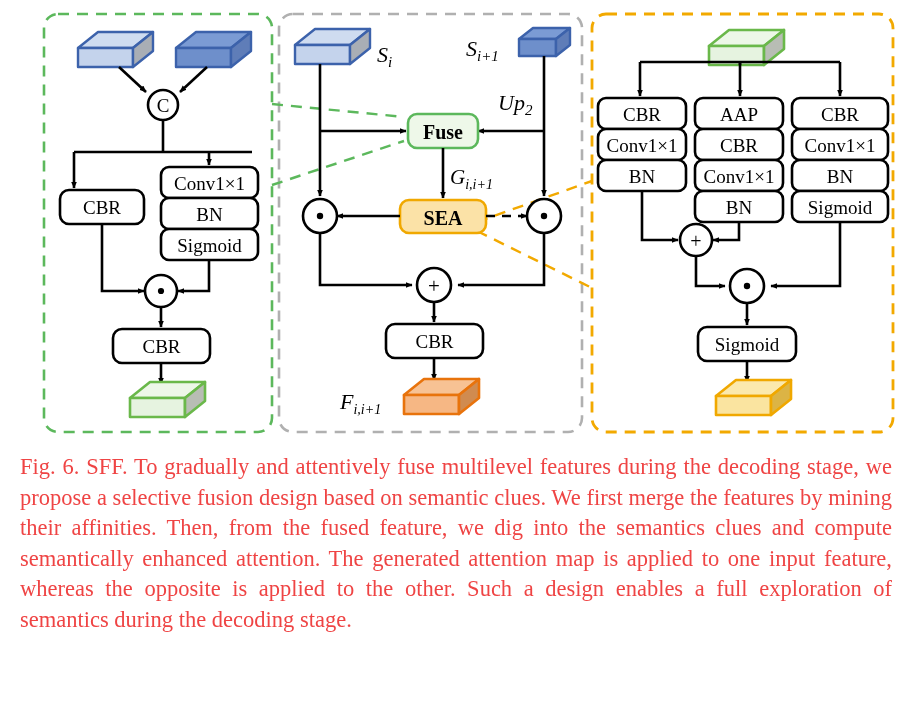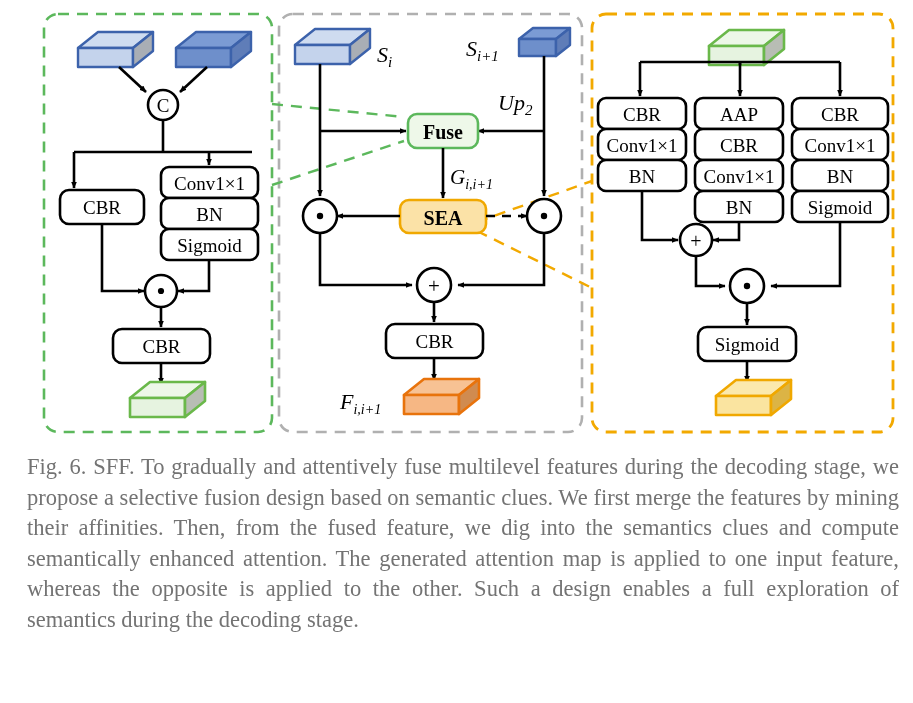--- a/index.html
+++ b/index.html
@@ -21,29 +21,29 @@
   }
   #figure {
     position: absolute;
     left: 0;
     top: 0;
     width: 913px;
     height: 445px;
   }
   #caption {
     position: absolute;
-    left: 27px;
+    left: 20px;
     top: 452px;
     width: 872px;
     font-family: "Liberation Serif", serif;
     font-size: 22.5px;
     line-height: 30.6px;
     text-align: justify;
     text-justify: inter-word;
-    color: #737373;
+    color: #ef4444;
   }
   #caption .cap-lead { white-space: pre; }
   svg text { font-family: "Liberation Serif", serif; }
   .boxlabel { font-size: 19px; }
   .opglyph { font-size: 19px; }
 </style>
 </head>
 <body>
 
 <div id="page">

